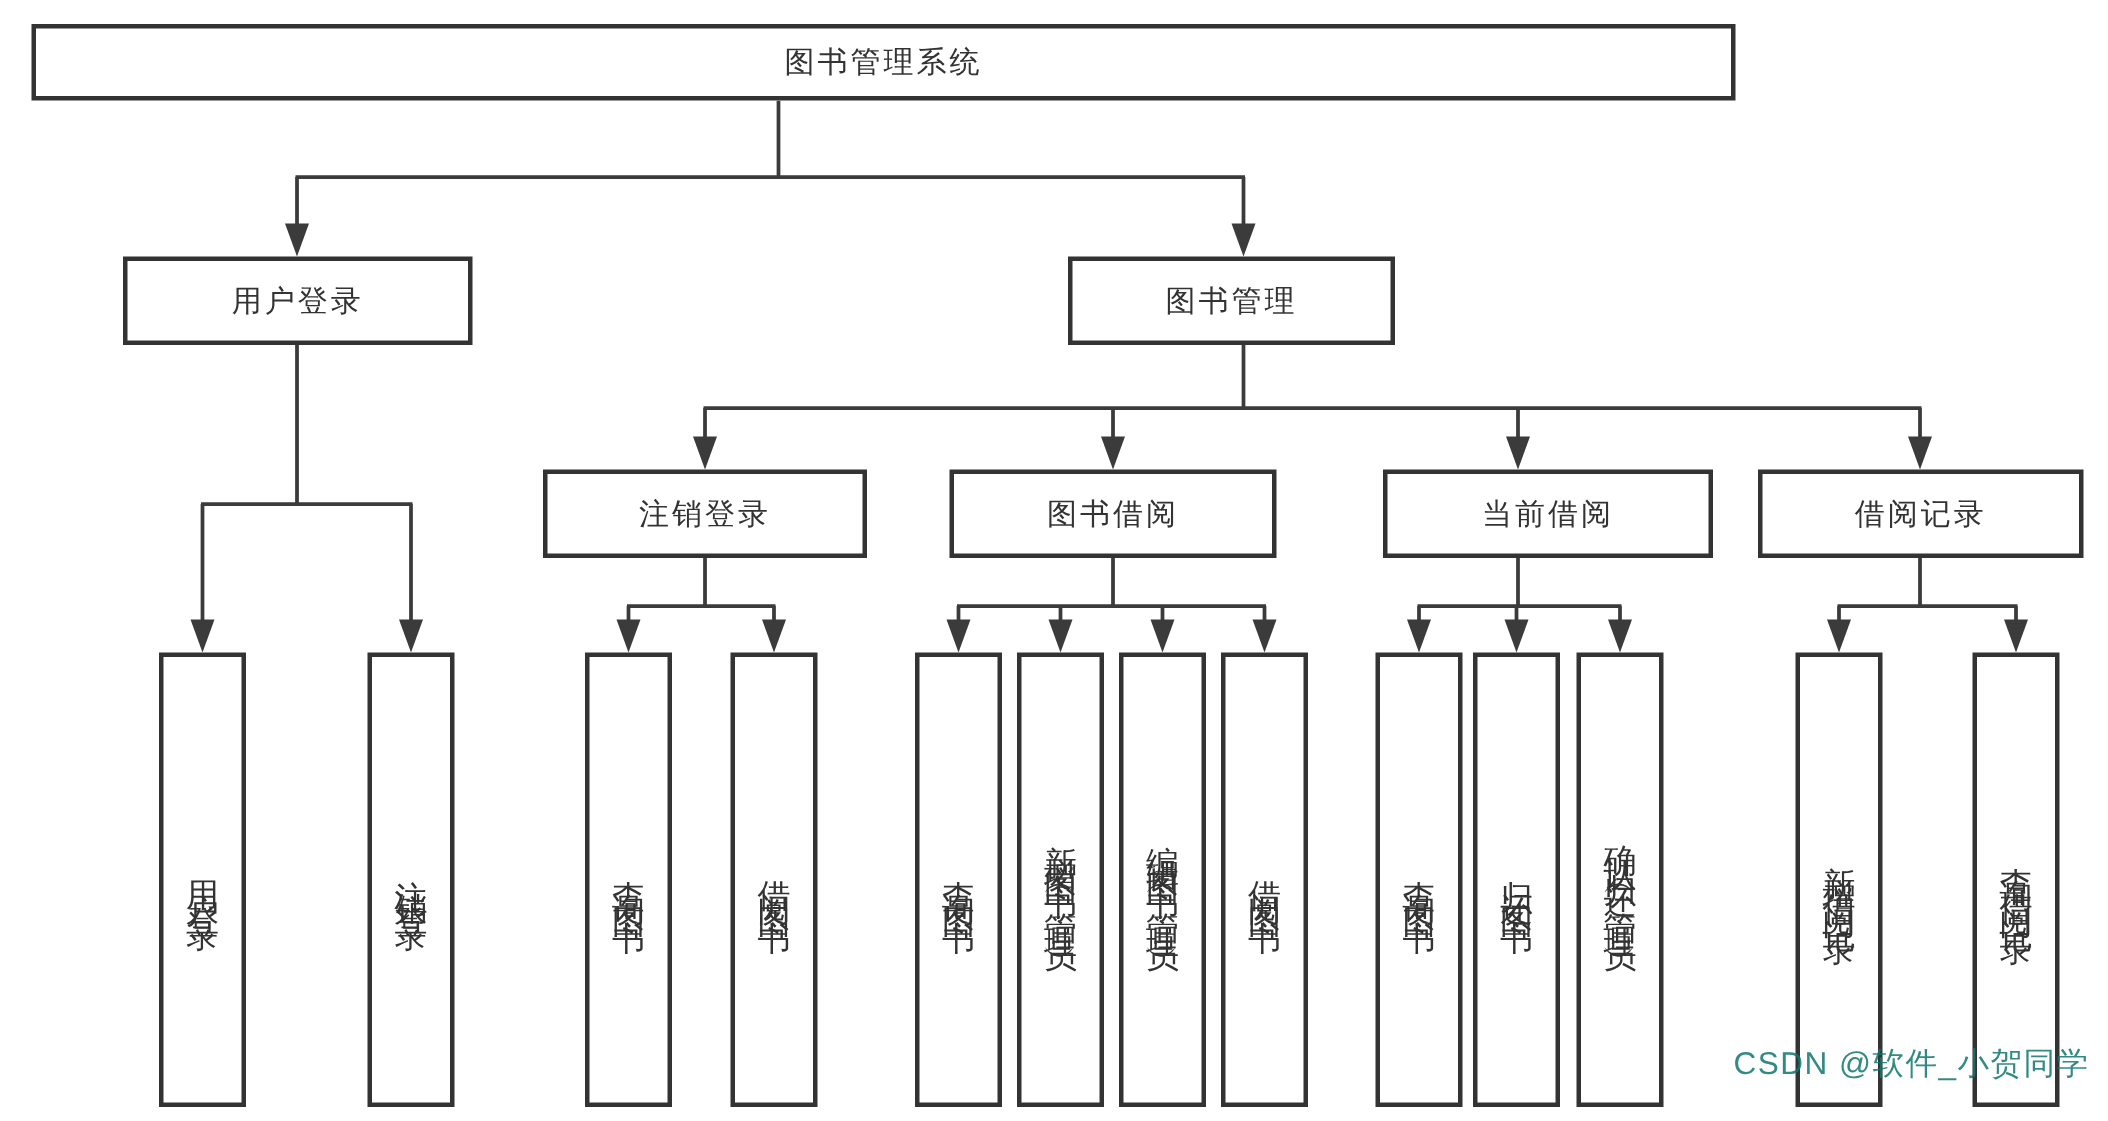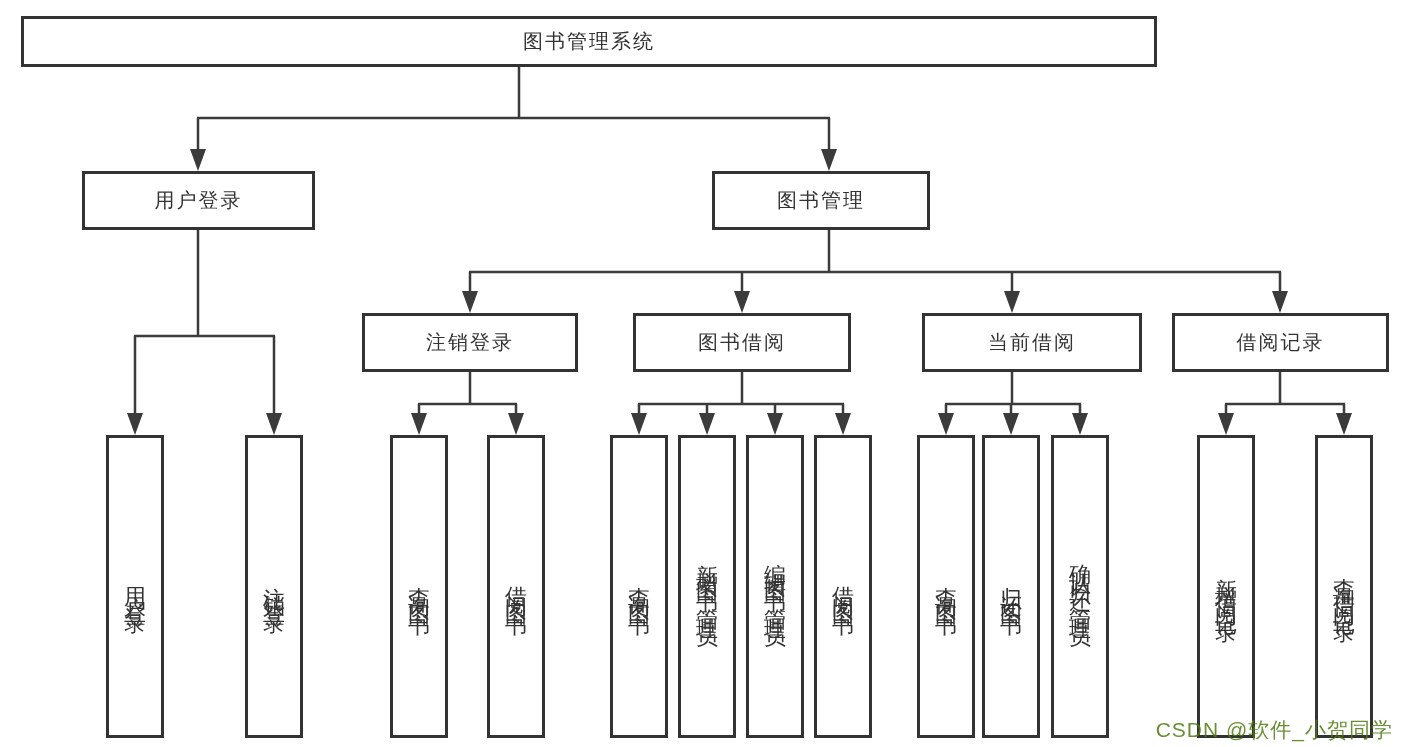--- a/index.html
+++ b/index.html
@@ -43,24 +43,24 @@
     writing-mode: vertical-rl;
     text-orientation: mixed;
     font-size: 22px;
     line-height: 1;
     letter-spacing: 9px;
     white-space: nowrap;
   }
   .watermark {
     position: absolute;
     right: 12px;
-    bottom: 3px;
+    bottom: 24px;
     z-index: 5;
     font-size: 21px;
-    color: #4d7c0f;
+    color: #0f766e;
     opacity: 0.85;
     letter-spacing: 1px;
     white-space: nowrap;
     pointer-events: none;
   }
 </style>
 </head>
 <body>
 
 <div class="canvas">

